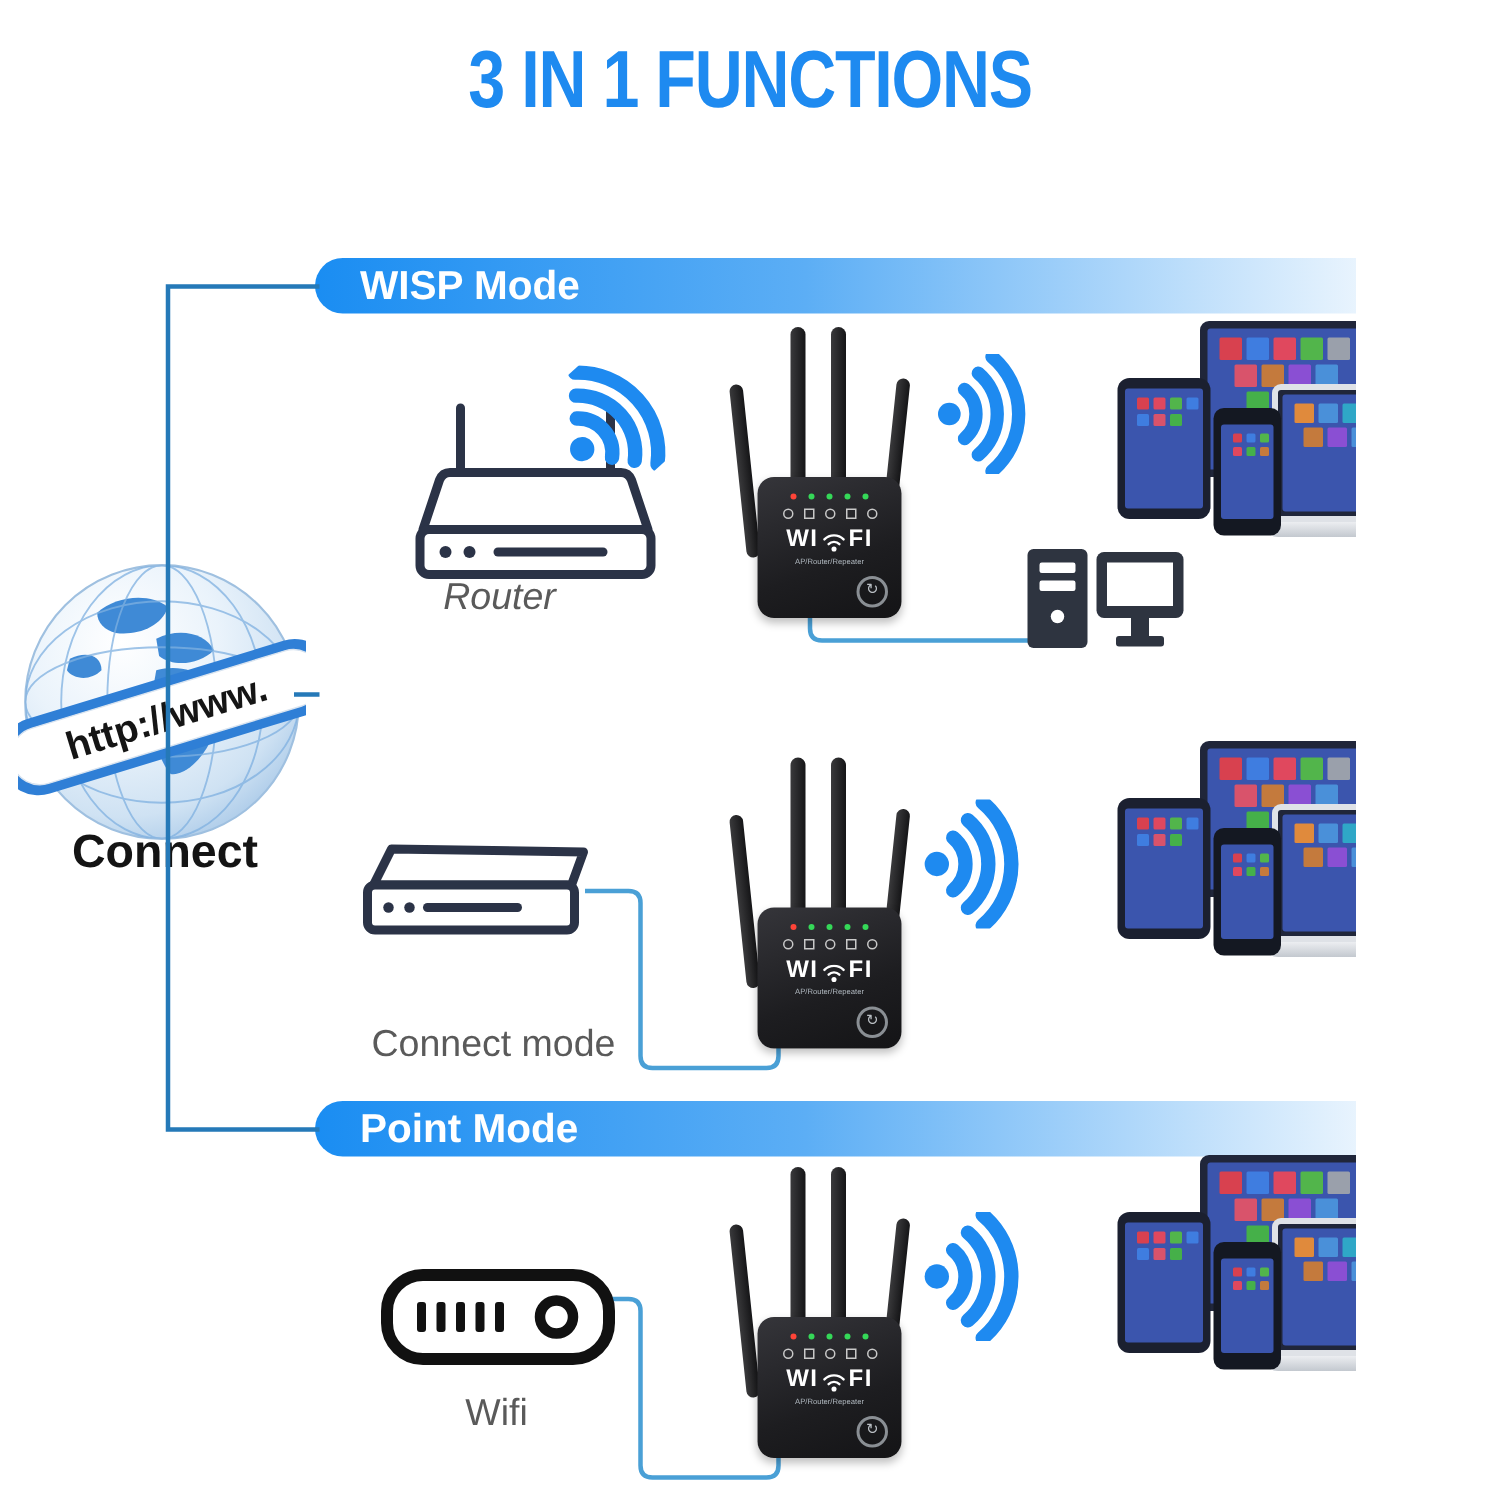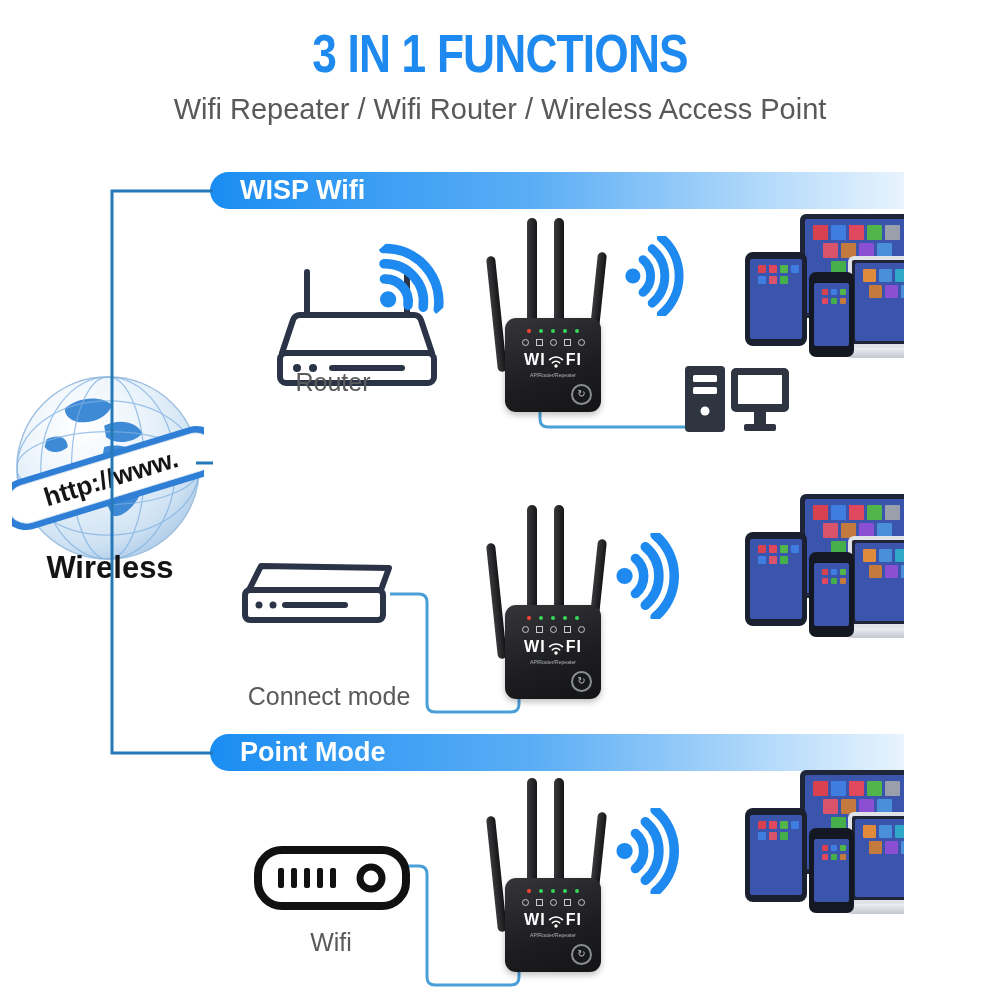--- a/index.html
+++ b/index.html
@@ -89,24 +89,23 @@
 
 <div class="canvas">
 
   <svg class="layer wire-layer" width="1000" height="1000">
     <path class="wire" d="M540,402 L540,419 Q540,427 548,427 L688,427"></path>
     <path class="wire" d="M390,594 L419,594 Q427,594 427,602 L427,704 Q427,712 435,712 L511,712 Q519,712 519,704 L519,696"></path>
     <path class="wire" d="M405,866 L419,866 Q427,866 427,874 L427,977 Q427,985 435,985 L511,985 Q519,985 519,977 L519,969"></path>
   </svg>
 
   <h1 class="title">3 IN 1 FUNCTIONS</h1>
-  <div class="subtitle">Wifi Repeater / Wifi Router / Wireless Access Point</div>
 
   <div class="banner" id="banner-wisp">
-    <span>WISP Wifi</span>
+    <span>WISP Mode</span>
   </div>
   <div class="banner" id="banner-router">
     <span>Point Mode</span>
   </div>
 
   <div class="globe-wrap">
     <svg width="192" height="192" viewBox="0 0 200 200">
       <defs>
         <radialGradient id="sphere" cx="35%" cy="28%" r="80%">
           <stop offset="0%" stop-color="#ffffff"></stop>
@@ -134,37 +133,37 @@
           <ellipse cx="100" cy="100" rx="95" ry="70"></ellipse>
         </g>
       </g>
       <g transform="rotate(-17 100 100)">
         <rect x="-20" y="84" width="240" height="54" rx="27" fill="#2f7fd6"></rect>
         <rect x="-12" y="91" width="224" height="40" rx="20" fill="#ffffff" stroke="#d9e4f0"></rect>
         <text x="100" y="120" text-anchor="middle" font-size="27" font-weight="bold" fill="#151515">http://www.</text>
       </g>
     </svg>
   </div>
-  <div class="internet-label">Wireless</div>
+  <div class="internet-label">Connect</div>
 
   <svg class="layer connector-layer" width="1000" height="1000">
     <path class="connector" d="M213,191 L112,191 L112,753 L213,753"></path>
     <path class="connector" d="M196,463 L213,463"></path>
   </svg>
 
   <svg class="abs" style="left:262px;top:262px;" width="190" height="132" viewBox="0 0 190 132">
     <path class="outline" fill="none" d="M45,10 V53"></path>
     <path class="outline" fill="none" d="M145,10 V53"></path>
     <path class="outline" d="M38,53 L152,53 Q157,53 159,58 L170,91 L20,91 L31,58 Q33,53 38,53 Z"></path>
     <rect class="outline" x="18" y="91" width="154" height="30" rx="6"></rect>
     <circle class="outline-fill" cx="35" cy="106" r="4"></circle>
     <circle class="outline-fill" cx="51" cy="106" r="4"></circle>
     <path class="outline" fill="none" stroke-width="8" d="M70,106 H140"></path>
   </svg>
-  <div class="abs dev-label" style="left:248px;top:368px;">Router</div>
+  <div class="abs dev-label" style="left:248px;top:384px;font-style:italic;">Router</div>
 
   <svg class="abs wifi rot-ne" style="left:370px;top:234px;" width="86" height="86" viewBox="0 0 90 90">
     <circle cx="10" cy="45" r="8.5"></circle>
     <path d="M21.4,26.6 A24,24 0 0 1 21.4,63.4"></path>
     <path d="M31.7,14.4 A40,40 0 0 1 31.7,75.6"></path>
     <path d="M42,2.1 A56,56 0 0 1 42,87.9"></path>
   </svg>
 
   <div class="abs" style="left:488px;top:218px;">
   <div class="repeater">

